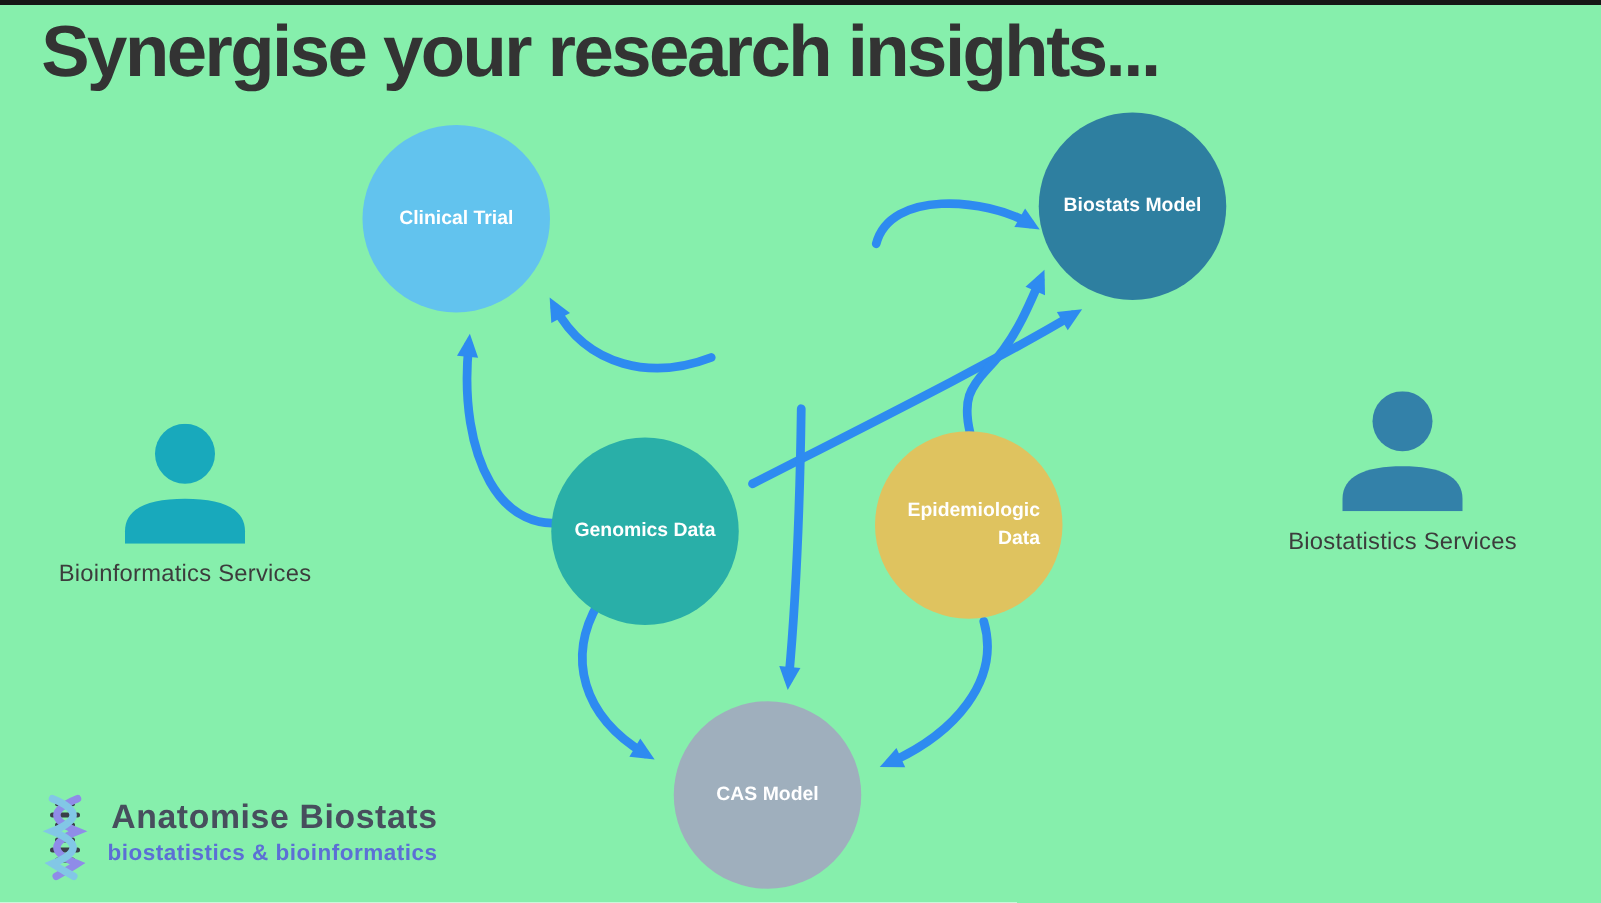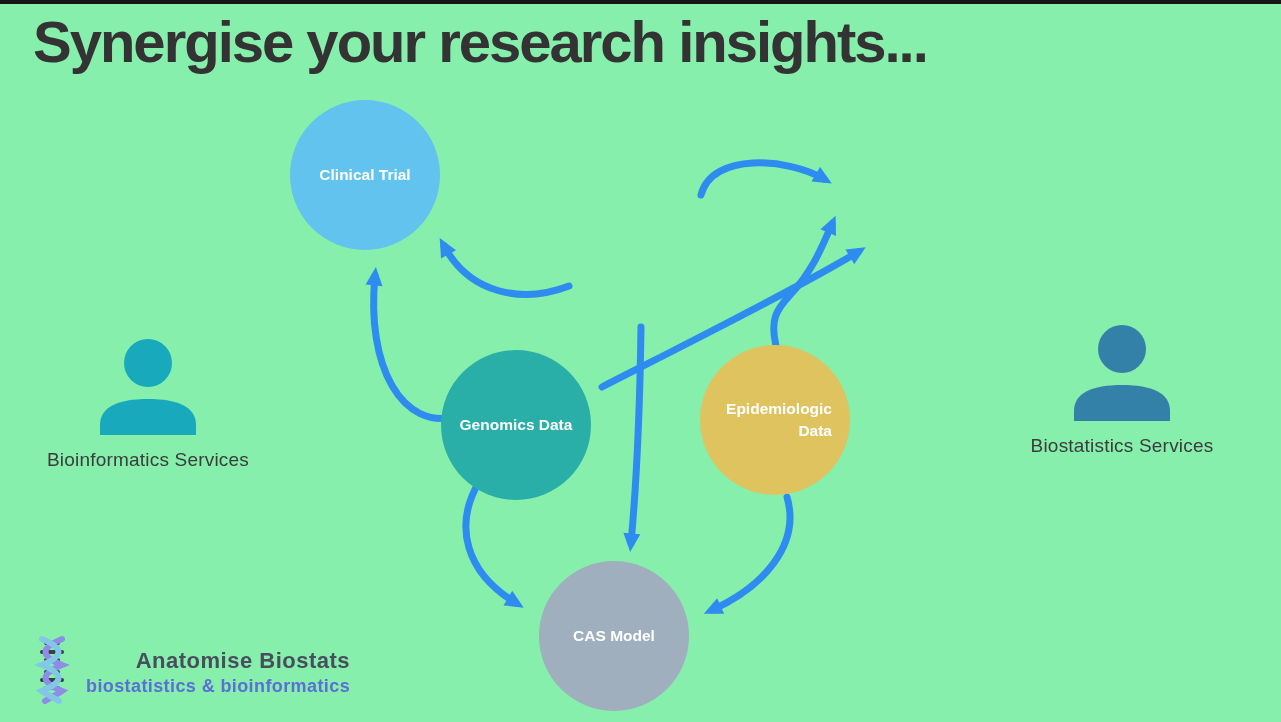--- a/index.html
+++ b/index.html
@@ -40,36 +40,36 @@
     padding: 0 18px; box-sizing: border-box;
   }
   .node-clinical-trial   { left: 290px; top: 100px; background: #62c3ee; }
   .node-patient-clinical { left: 566px; top: 173px; background: #f28bda; }
   .node-biostats-model   { left: 831px; top: 90px;  background: #2e7fa0; }
   .node-genomics-data    { left: 441px; top: 350px; background: #29afa8; }
   .node-epidemiologic    { left: 700px; top: 345px; background: #dfc35f; text-align: right; }
   .node-cas-model        { left: 539px; top: 561px; background: #9fafbd; }
   .actor { position: absolute; width: 240px; text-align: center; }
   .actor-left  { left: 28px;  top: 339px; }
-  .actor-right { left: 1002px; top: 325px; }
+  .actor-right { left: 1002px; top: 313px; }
   .actor svg { display: block; margin: 0 auto; }
   .actor-left  svg .person { fill: #18a9bc; }
   .actor-right svg .person { fill: #3381a9; }
   .actor-label {
     margin-top: 14px;
     font-size: 19px; color: #3c3c3c; letter-spacing: 0.2px;
   }
   .logo {
     position: absolute; left: 31px; top: 635px;
     display: flex; align-items: flex-start;
   }
   .logo-text { margin-left: 13px; display: flex; flex-direction: column; align-items: flex-end; }
   .logo-name {
-    font-size: 22px; font-weight: 700; color: #474e5d;
-    letter-spacing: 0.5px; line-height: 1.1; margin-top: 14px;
+    font-size: 27px; font-weight: 700; color: #474e5d;
+    letter-spacing: 0.5px; line-height: 1.1; margin-top: 4px;
     white-space: nowrap;
   }
   .logo-tagline {
     font-size: 18px; font-weight: 700; color: #5c6fd5;
     letter-spacing: 0.4px; margin-top: 3px;
   }
 </style>
 </head>
 <body>
 
@@ -90,20 +90,23 @@
     <path class="edge" d="M 701,195 C 712,152 788,158 824,179" marker-end="url(#ah)"></path>
     <path class="edge" d="M 602,387 C 690,342 798,288 858,252" marker-end="url(#ah)"></path>
     <path class="edge" d="M 776,346 C 770,320 776,310 790,295 C 812,272 822,247 832,224" marker-end="url(#ah)"></path>
     <path class="edge" d="M 641,327 C 640,400 637,478 631,543" marker-end="url(#ah)"></path>
     <path class="edge" d="M 479,482 C 453,526 466,573 516,603" marker-end="url(#ah)"></path>
     <path class="edge" d="M 787,497 C 801,545 763,587 712,610" marker-end="url(#ah)"></path>
   </svg>
 
   <div class="node node-clinical-trial">
     <span>Clinical Trial</span>
+  </div>
+  <div class="node node-biostats-model">
+    <span>Biostats Model</span>
   </div>
   <div class="node node-genomics-data">
     <span>Genomics Data</span>
   </div>
   <div class="node node-epidemiologic">
     <span>Epidemiologic Data</span>
   </div>
   <div class="node node-cas-model">
     <span>CAS Model</span>
   </div>

